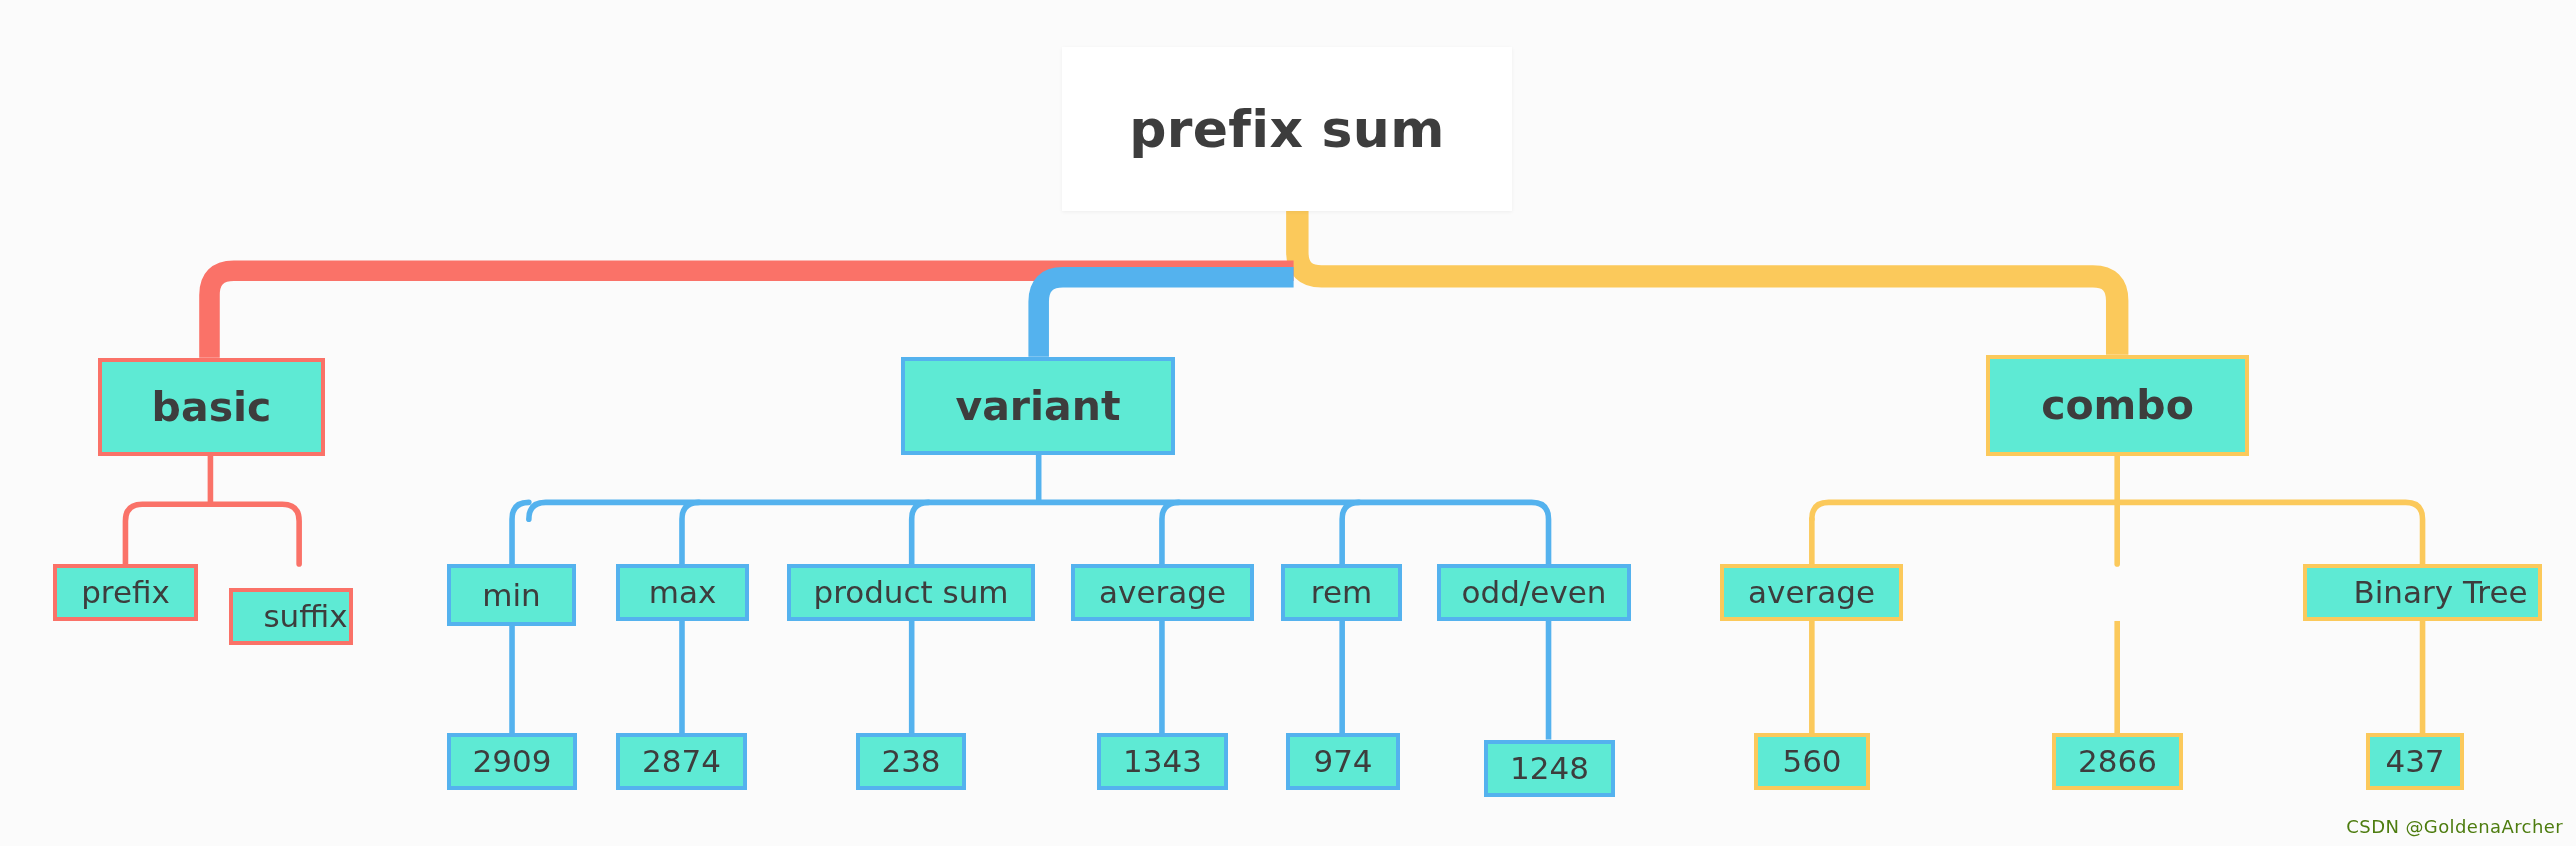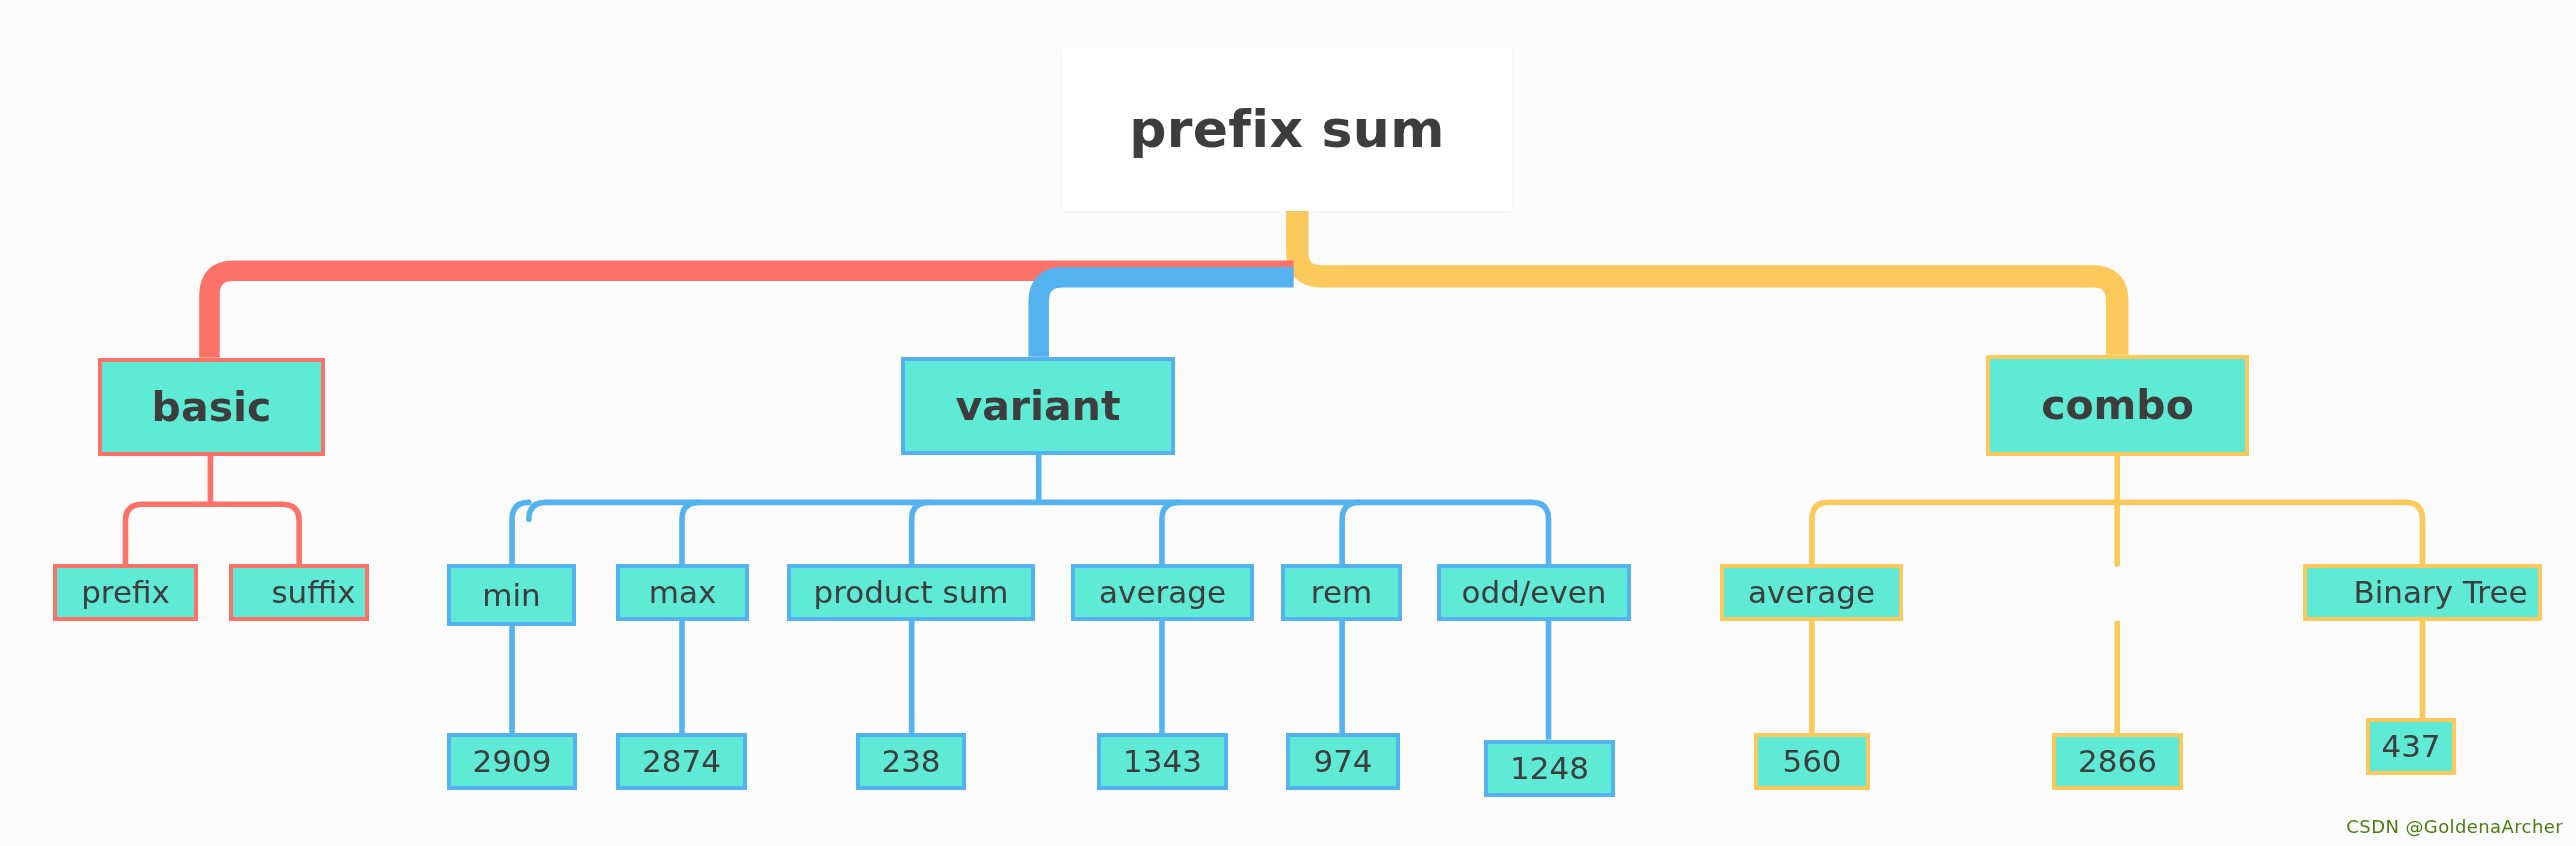--- a/index.html
+++ b/index.html
@@ -127,21 +127,21 @@
   </div>
 
   <div class="node branch-node c-yellow" style="left:1986px; top:355px; width:263px; height:101px;">
     <span>combo</span>
   </div>
 
   <div class="node leaf-node c-red" style="left:53px; top:564px; width:145px; height:57px;">
     <span>prefix</span>
   </div>
 
-  <div class="node leaf-node c-red" style="left:229px; top:564px; width:140px; height:57px;padding-left:29px;">
+  <div class="node leaf-node c-red" style="left:229px; top:588px; width:124px; height:57px;padding-left:29px;">
     <span>suffix</span>
   </div>
 
   <div class="node leaf-node c-blue" style="left:447px; top:564px; width:129px; height:62px;">
     <span>min</span>
   </div>
 
   <div class="node leaf-node c-blue" style="left:616px; top:564px; width:133px; height:57px;">
     <span>max</span>
   </div>
@@ -196,20 +196,20 @@
   </div>
 
   <div class="node leaf-node c-yellow" style="left:1754px; top:733px; width:116px; height:57px;">
     <span>560</span>
   </div>
 
   <div class="node leaf-node c-yellow" style="left:2052px; top:733px; width:131px; height:57px;">
     <span>2866</span>
   </div>
 
-  <div class="node leaf-node c-yellow" style="left:2366px; top:718px; width:90px; height:57px;justify-content:center;">
+  <div class="node leaf-node c-yellow" style="left:2366px; top:733px; width:98px; height:57px;justify-content:center;">
     <span>437</span>
   </div>
 
   <div class="watermark">CSDN @GoldenaArcher</div>
 
 </div>
 
 
 </body></html>

